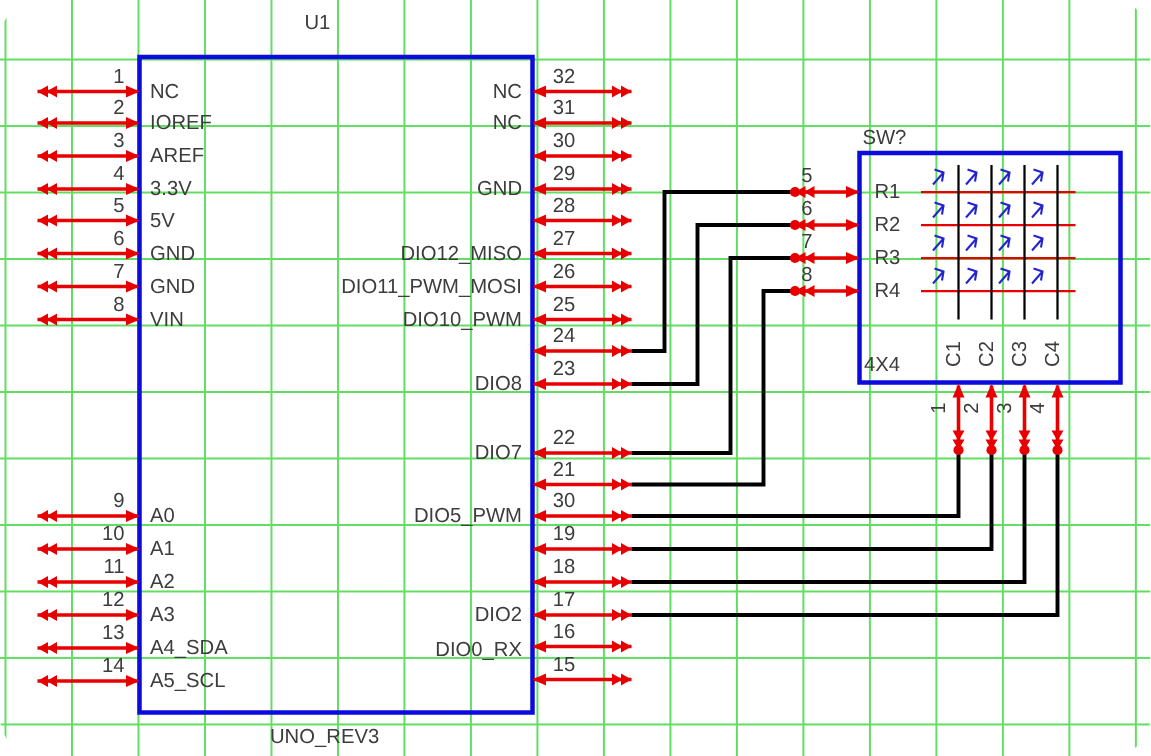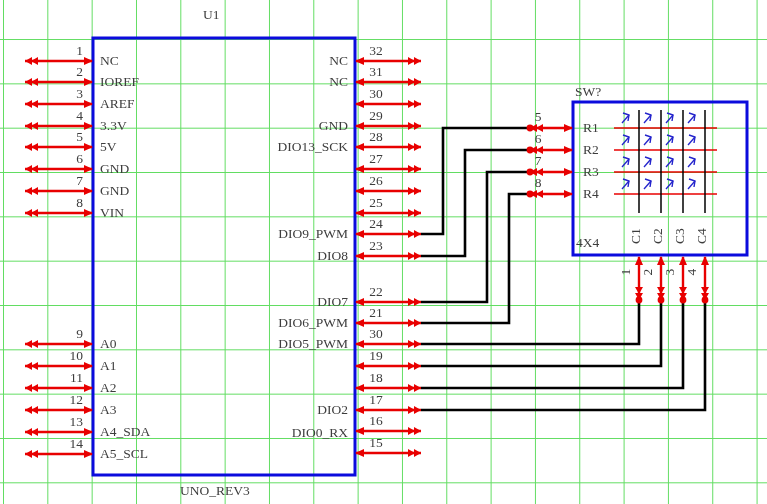--- a/index.html
+++ b/index.html
@@ -3,21 +3,22 @@
 <meta charset="utf-8">
 <style>
   html,body{margin:0;padding:0;background:#fff;}
   .canvas{
     position:relative;width:767px;height:504px;background:#fff;overflow:hidden;
     background-image:
       linear-gradient(to right,#61dd61 1px,transparent 1px),
       linear-gradient(to bottom,#61dd61 1px,transparent 1px);
     background-size:44.33px 44.33px;
     background-position:3px -5.3px;
-    font-family:Liberation Serif, serif;
+    font-family:Liberation Sans, sans-serif;
+    border-radius:26px;
   }
   svg.sch{position:absolute;left:0;top:0;}
   .pin{stroke:#e80000;stroke-width:2.4;}
   .wire{stroke:#000;stroke-width:2.6;fill:none;}
   .rowline{stroke:#e80000;stroke-width:1.5;}
   .colline{stroke:#000;stroke-width:1.5;}
   .body{fill:none;stroke:#0b0bdd;stroke-width:3;}
   .dot{fill:#e80000;}
   .ksw path{stroke:#2424cc;stroke-width:1.4;fill:none;}
   .lbl{position:absolute;font-size:13.5px;line-height:18px;height:18px;color:#3d3d3d;white-space:nowrap;}
@@ -171,25 +172,25 @@
 <div class="lbl rgt" style="left:40px;width:43px;top:325px">9</div>
 <div class="lbl rgt" style="left:40px;width:43px;top:347px">10</div>
 <div class="lbl rgt" style="left:40px;width:43px;top:369px">11</div>
 <div class="lbl rgt" style="left:40px;width:43px;top:391px">12</div>
 <div class="lbl rgt" style="left:40px;width:43px;top:413px">13</div>
 <div class="lbl rgt" style="left:40px;width:43px;top:435px">14</div>
 
 <div class="lbl rgt" style="left:150px;width:198px;top:52px">NC</div>
 <div class="lbl rgt" style="left:150px;width:198px;top:73px">NC</div>
 <div class="lbl rgt" style="left:150px;width:198px;top:117px">GND</div>
-<div class="lbl rgt" style="left:150px;width:198px;top:138px">DIO13_SCK</div>
-<div class="lbl rgt" style="left:150px;width:198px;top:225px">DIO9_PWM</div>
+<div class="lbl rgt" style="left:150px;width:198px;top:160px">DIO12_MISO</div>
+<div class="lbl rgt" style="left:150px;width:198px;top:182px">DIO11_PWM_MOSI</div>
+<div class="lbl rgt" style="left:150px;width:198px;top:204px">DIO10_PWM</div>
 <div class="lbl rgt" style="left:150px;width:198px;top:247px">DIO8</div>
 <div class="lbl rgt" style="left:150px;width:198px;top:293px">DIO7</div>
-<div class="lbl rgt" style="left:150px;width:198px;top:314px">DIO6_PWM</div>
 <div class="lbl rgt" style="left:150px;width:198px;top:335px">DIO5_PWM</div>
 <div class="lbl rgt" style="left:150px;width:198px;top:401px">DIO2</div>
 <div class="lbl rgt" style="left:150px;width:198px;top:424px">DIO0_RX</div>
 
 <div class="lbl ctr" style="left:360px;width:32px;top:42px">32</div>
 <div class="lbl ctr" style="left:360px;width:32px;top:63px">31</div>
 <div class="lbl ctr" style="left:360px;width:32px;top:85px">30</div>
 <div class="lbl ctr" style="left:360px;width:32px;top:107px">29</div>
 <div class="lbl ctr" style="left:360px;width:32px;top:128px">28</div>
 <div class="lbl ctr" style="left:360px;width:32px;top:150px">27</div>

